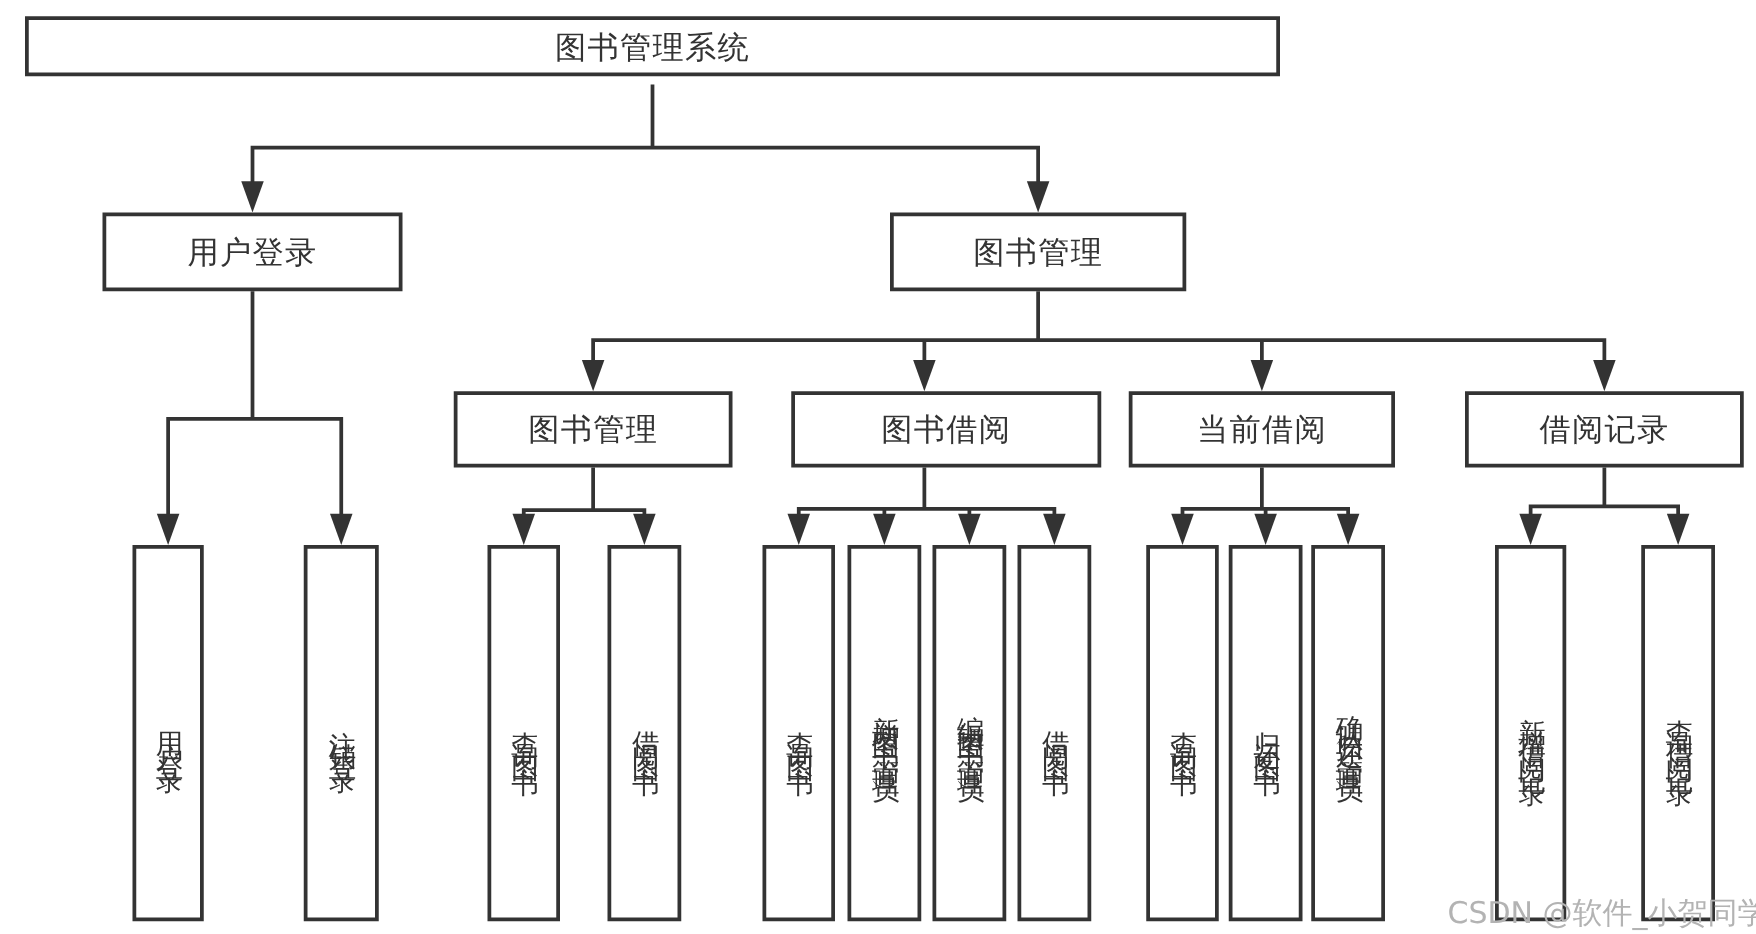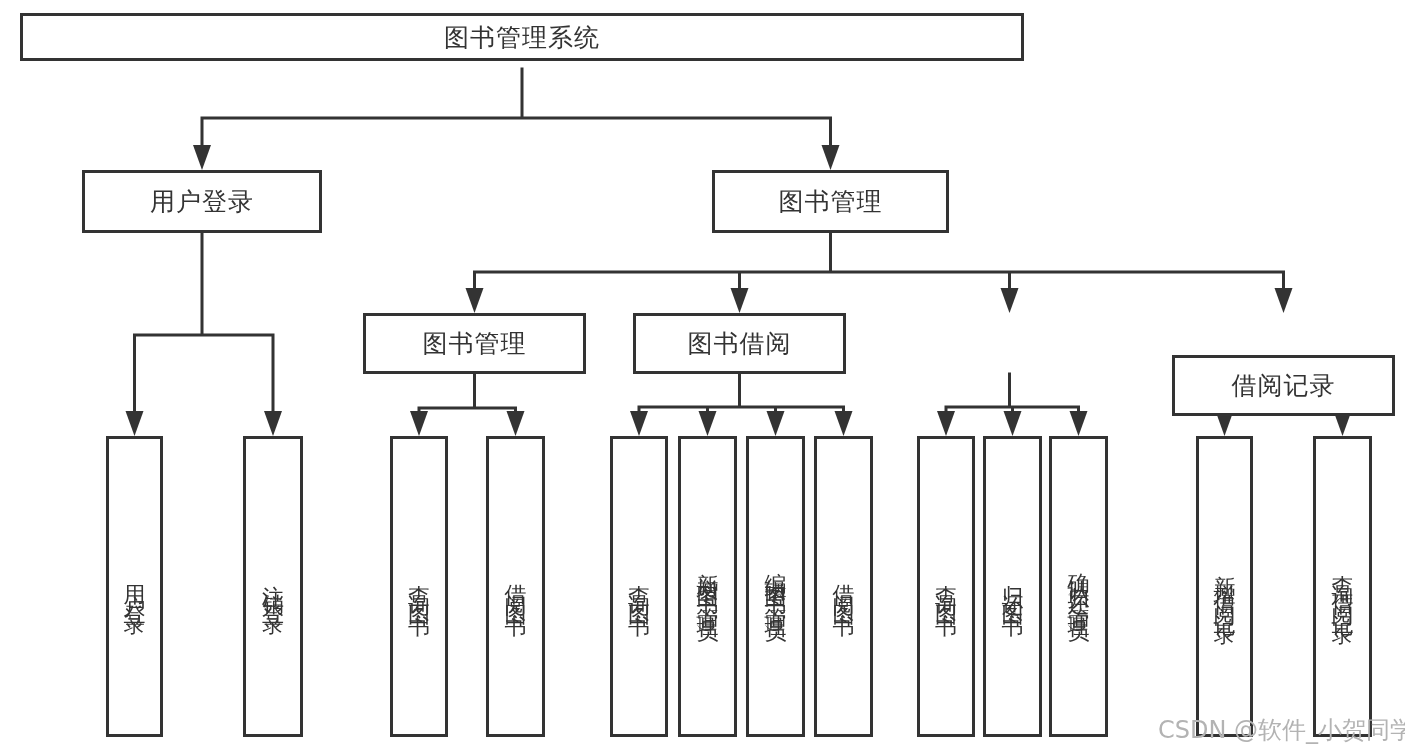--- a/index.html
+++ b/index.html
@@ -96,24 +96,27 @@
   <div class="box" style="left:82px; top:170px; width:240px; height:63px;">
     <span class="hlabel">用户登录</span>
   </div>
   <div class="box" style="left:712px; top:170px; width:237px; height:63px;">
     <span class="hlabel">图书管理</span>
   </div>
 
   <div class="box" style="left:363px; top:313px; width:223px; height:61px;">
     <span class="hlabel">图书管理</span>
   </div>
-  <div class="box" style="left:633px; top:313px; width:213px; height:61px;">
+  <div class="box" style="left:633px; top:313px; width:248px; height:61px;">
     <span class="hlabel">图书借阅</span>
   </div>
-  <div class="box" style="left:1172px; top:313px; width:223px; height:61px;margin-top:42px;">
+  <div class="box" style="left:903px; top:313px; width:213px; height:61px;">
+    <span class="hlabel">当前借阅</span>
+  </div>
+  <div class="box" style="left:1172px; top:313px; width:223px; height:61px;">
     <span class="hlabel">借阅记录</span>
   </div>
 
   <div class="box leaf" style="left:106px; width:57px;">
     <span class="vlabel">用户登录</span>
   </div>
   <div class="box leaf" style="left:243px; width:60px;">
     <span class="vlabel">注销登录</span>
   </div>
 

